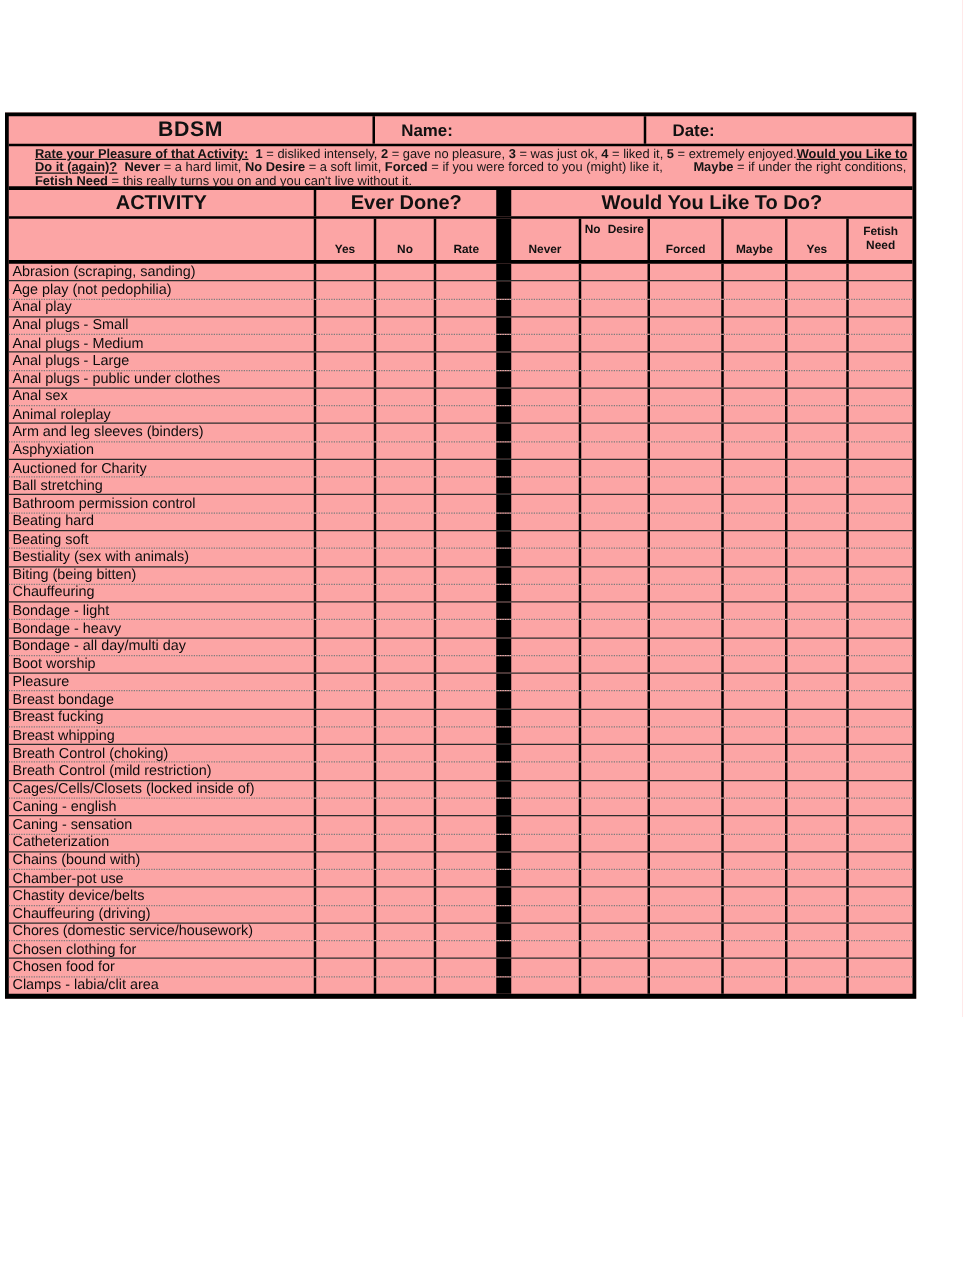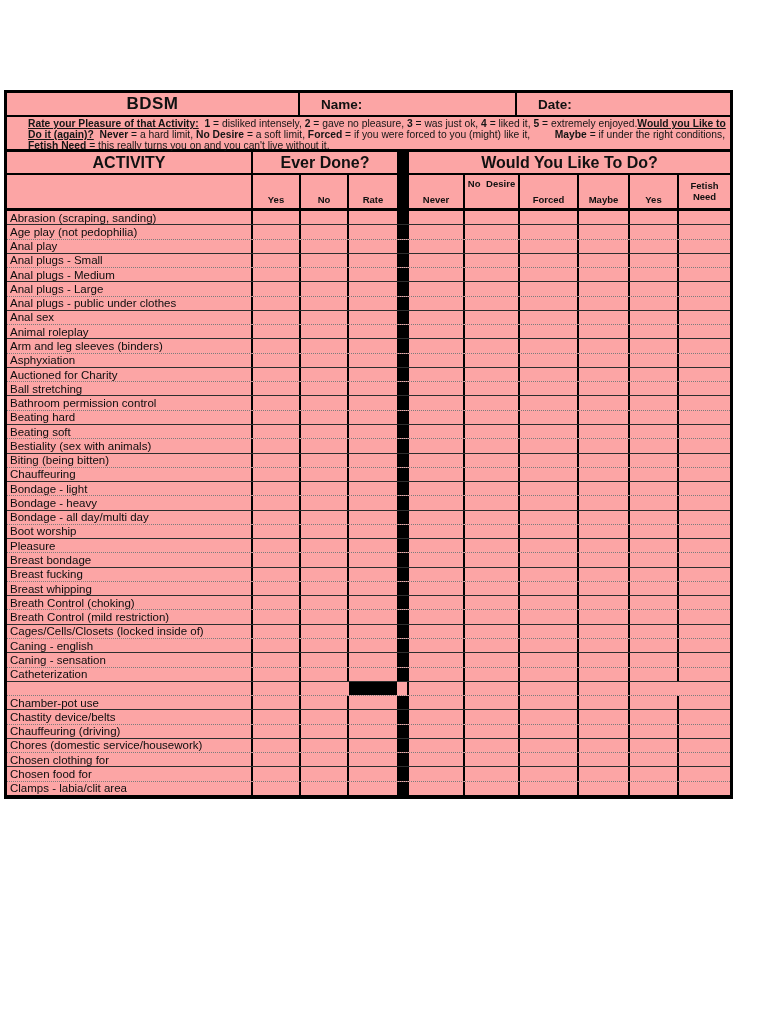--- a/index.html
+++ b/index.html
@@ -547,20 +547,21 @@
         <div class="cell blank nobr"></div>
         <div class="cell bar"></div>
         <div class="cell blank"></div>
         <div class="cell blank"></div>
         <div class="cell blank"></div>
         <div class="cell blank"></div>
         <div class="cell blank"></div>
         <div class="cell blank"></div>
       </div>
       <div class="grid-row row">
+        <div class="cell label">Chains (bound with)</div>
         <div class="cell blank"></div>
         <div class="cell blank"></div>
         <div class="cell blank nobr"></div>
         <div class="cell bar"></div>
         <div class="cell blank"></div>
         <div class="cell blank"></div>
         <div class="cell blank"></div>
         <div class="cell blank"></div>
         <div class="cell blank"></div>
         <div class="cell blank"></div>

